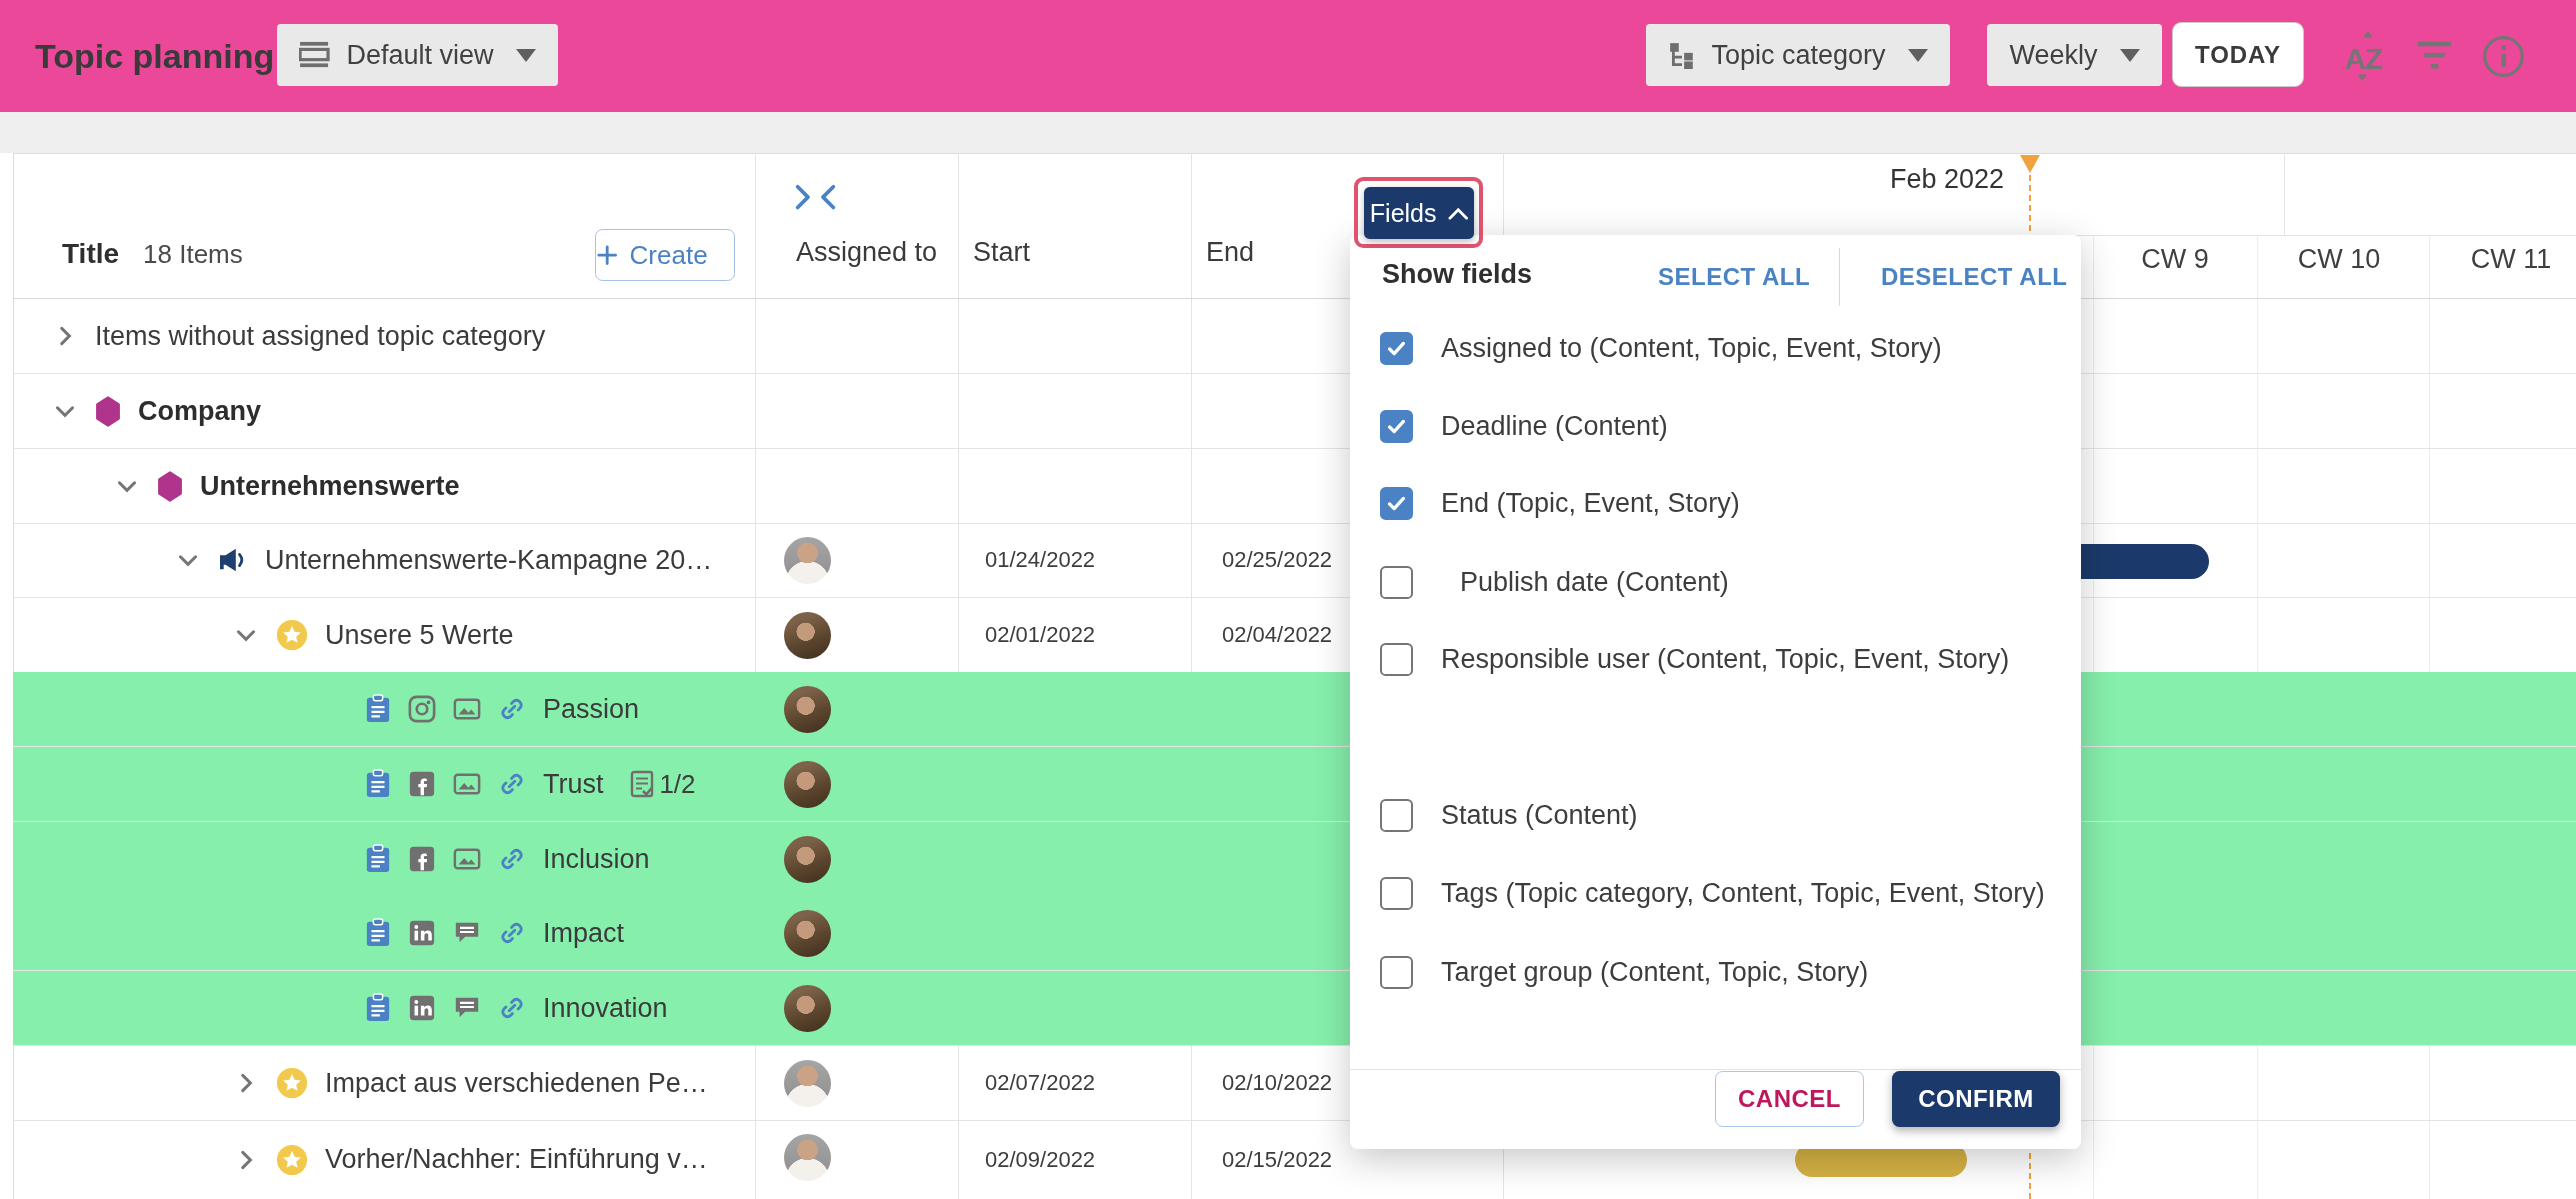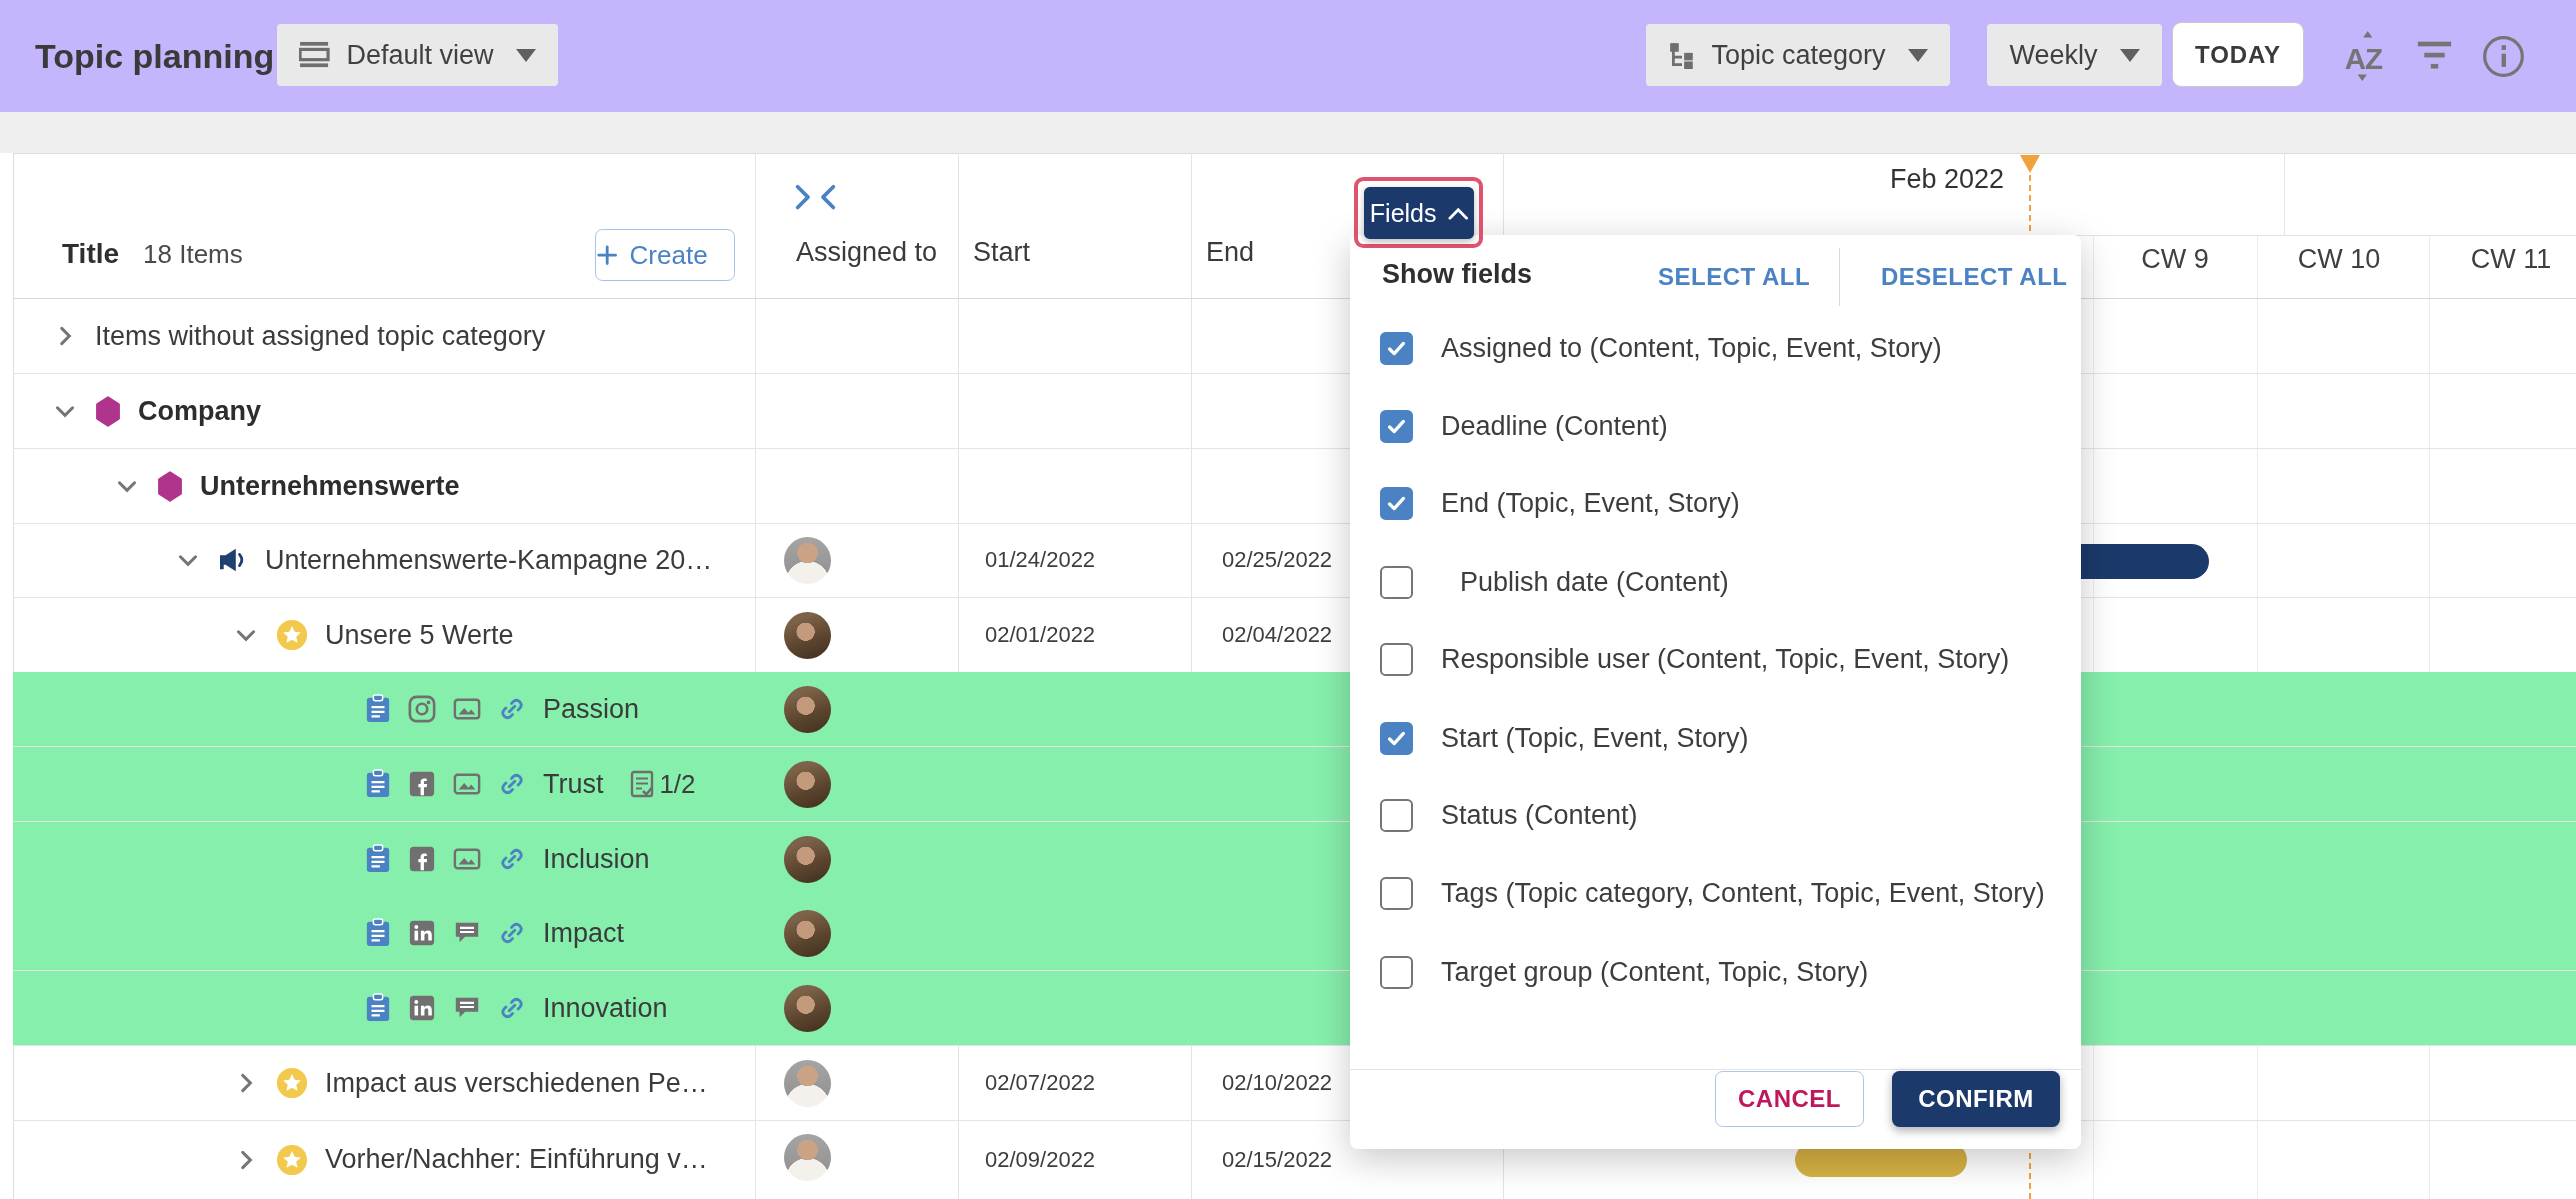--- a/index.html
+++ b/index.html
@@ -1,21 +1,21 @@
 <!DOCTYPE html>
 <html style="font-size:15px"><head>
 <meta charset="utf-8">
 <style>
   * { margin:0; padding:0; box-sizing:border-box; }
   html,body { width:2576px; height:1199px; background:#fff; font-family:"Liberation Sans", sans-serif; color:#3b3b3b; overflow:hidden; }
   .abs { position:absolute; }
   #stage { position:relative; width:2576px; height:1199px; background:#fff; }
 
   
-  #toolbar { left:0; top:0; width:2576px; height:112px; background:#c4b5fd; }
+  #toolbar { left:0; top:0; width:2576px; height:112px; background:#ec4899; }
   #page-title { left:35px; top:0; height:112px; display:flex; align-items:center; font-size:34px; font-weight:bold; color:#3a3a3a; }
   .gbtn { top:24px; height:62px; background:#e9e9e9; border-radius:3.7px; display:flex; align-items:center; gap:15px; padding:0 22.4px; font-size:27px; color:#414141; cursor:pointer; }
   .caret-down { width:0; height:0; border-left:10.3px solid transparent; border-right:10.3px solid transparent; border-top:13px solid #5f5f5f; }
   #today-btn { left:2172px; top:22.4px; width:132px; height:65px; background:#fff; border:1.9px solid #c9c9c9; border-radius:9.3px; display:flex; align-items:center; justify-content:center; font-size:24px; font-weight:bold; color:#3a3a3a; letter-spacing:0.9px; cursor:pointer; }
   .tool-ic { top:32px; width:48px; height:48px; display:flex; align-items:center; justify-content:center; cursor:pointer; }
 
   
   #substrip { left:0; top:112px; width:2576px; height:41px; background:#efefef; }
 
   
@@ -528,28 +528,20 @@
       <span class="label">End (Topic, Event, Story)</span>
     </div>
     <div class="dd-item" style="top:308px;gap:47px;">
       <span class="cb"></span>
       <span class="label">Publish date (Content)</span>
     </div>
     <div class="dd-item" style="top:385px;">
       <span class="cb"></span>
       <span class="label">Responsible user (Content, Topic, Event, Story)</span>
     </div>
-    <div class="dd-item" style="top:464px;">
-      <span class="cb checked">
-          <svg width="23" height="23" viewBox="0 0 25 25">
-            <path d="M5 13 l5 5 10-11" stroke="#fff" stroke-width="3.6" fill="none" stroke-linecap="round" stroke-linejoin="round"></path>
-          </svg>
-        </span>
-      <span class="label">Start (Topic, Event, Story)</span>
-    </div>
     <div class="dd-item" style="top:541px;">
       <span class="cb"></span>
       <span class="label">Status (Content)</span>
     </div>
     <div class="dd-item" style="top:619px;">
       <span class="cb"></span>
       <span class="label">Tags (Topic category, Content, Topic, Event, Story)</span>
     </div>
     <div class="dd-item" style="top:698px;">
       <span class="cb"></span>

